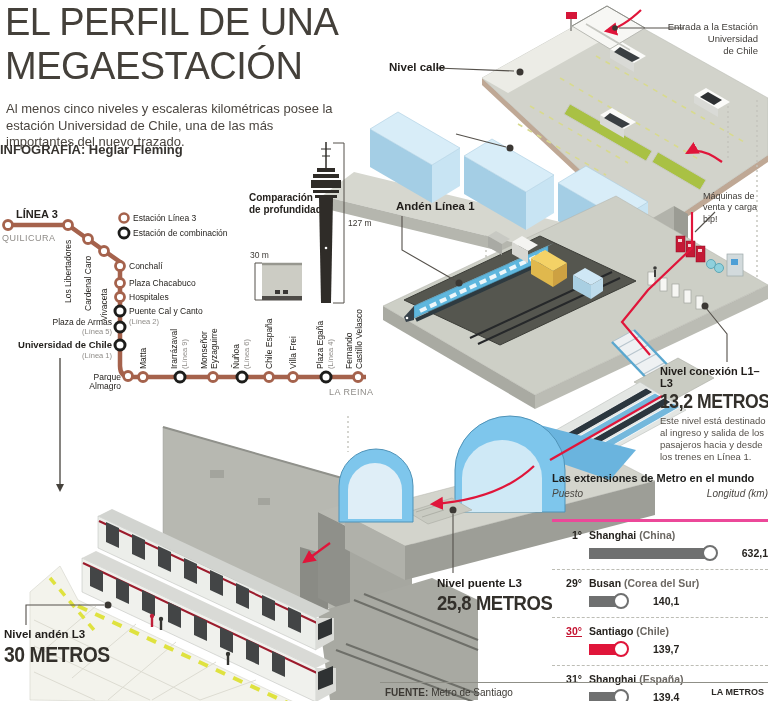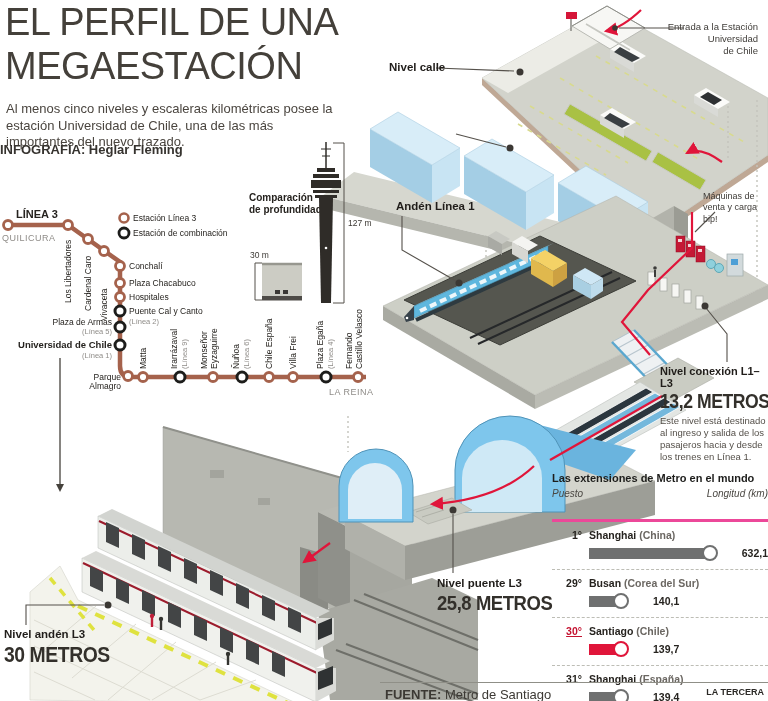--- a/index.html
+++ b/index.html
@@ -29,21 +29,21 @@
   .city{font-weight:bold;color:#26231f;}
   .country{color:#6b6762;font-weight:bold;}
   .crow-bar{display:flex;align-items:center;margin-left:37px;margin-top:4px;}
   .bar{display:inline-block;height:11px;background:#6f7070;}
   .knob{width:12px;height:12px;border:2.5px solid #6f7070;background:#fff;border-radius:50%;
         margin-left:-5px;flex:none;}
   .val{margin-left:24px;font-size:10.5px;font-weight:bold;}
   .hl .bar{background:#e0153a;} .hl .knob{border-color:#e0153a;} .hl .rank{color:#c41230;text-decoration:underline;}
   
   .footer-rule{left:380px;top:682px;width:388px;height:1px;background:#8f8f87;}
-  .source{left:385px;top:687px;font-size:13px;color:#3c3934;}
+  .source{left:385px;top:687px;font-size:10px;color:#3c3934;}
   .brand{right:4px;top:687px;font-size:9px;font-weight:bold;color:#2b2926;}
   svg text{font-family:"Liberation Sans","DejaVu Sans",sans-serif;fill:#26231f;}
   .mt{font-size:8.5px;} .mt-sub{font-size:7.5px;fill:#8f8c88;}
   .mt-term{font-size:9px;fill:#8f8c88;letter-spacing:.5px;}
   .mt-line{font-size:11px;font-weight:bold;}
   .mt-ub{font-size:9.5px;font-weight:bold;}
   .cmp-t{font-size:10px;font-weight:bold;} .cmp-m{font-size:8.5px;fill:#3c3934;}
 </style>
 </head>
 <body>
@@ -484,15 +484,15 @@
           <span class="knob"></span>
           <span class="val">139,4</span>
         </div>
   </div>
 </div>
 
 <div class="abs footer-rule"></div>
 <div class="abs source">
   <b>FUENTE:</b> <span>Metro de Santiago</span>
 </div>
-<div class="abs brand">LA TERCERA</div>
+<div class="abs brand">LA METROS</div>
 
 </div>
 
 </body></html>

